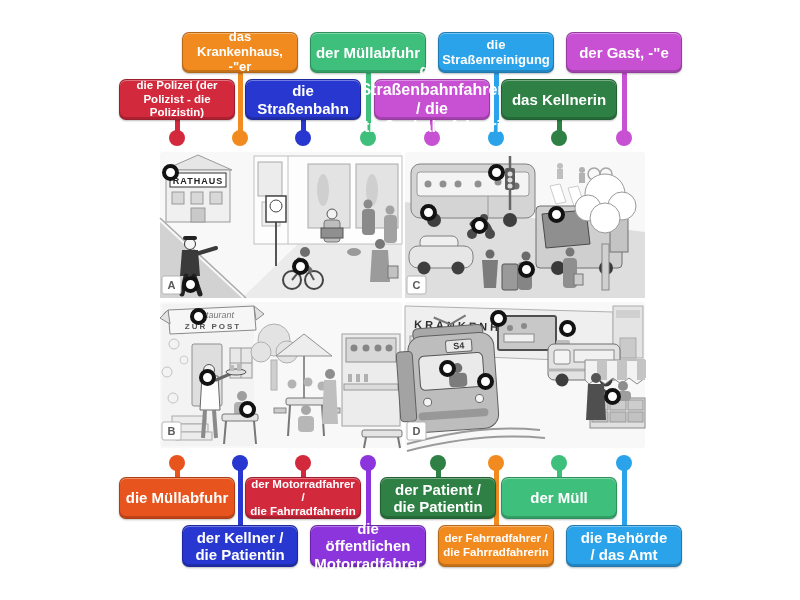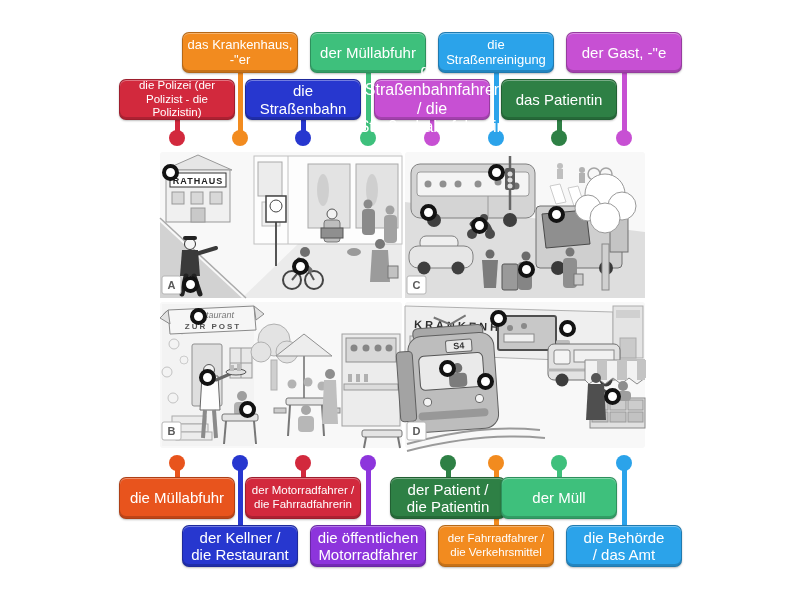--- a/index.html
+++ b/index.html
@@ -2,39 +2,39 @@
 <html><head>
 <meta charset="utf-8">
 <style>
   html,body{margin:0;padding:0;background:#fff;}
   .stage{position:relative;width:800px;height:600px;background:#fff;overflow:hidden;
          font-family:"Liberation Sans",sans-serif;}
   
   .lbl{position:absolute;width:116px;}
   .lbl .box{position:relative;z-index:3;box-sizing:border-box;width:100%;
     display:flex;align-items:center;justify-content:center;text-align:center;
-    background:var(--c,#999);color:#fff;font-weight:normal;white-space:pre-line;
+    background:var(--c,#999);color:#fff;font-weight:bold;white-space:pre-line;
     border:1px solid rgba(0,0,0,.25);border-radius:7px;padding:2px 3px;
     box-shadow:inset 0 1px 0 rgba(255,255,255,.35), inset 0 -2px 0 rgba(0,0,0,.18), 0 1px 2px rgba(0,0,0,.25);
     cursor:grab;}
   .lbl .stem{position:absolute;z-index:1;left:calc(50% - 2.5px);width:5px;border-radius:3px;background:var(--c,#999);}
   .lbl .pdot{position:absolute;z-index:2;left:calc(50% - 8px);width:16px;height:16px;border-radius:50%;background:var(--c,#999);}
   .tf .box,.tn .box{height:41px;}
   .bn .box,.bf .box{height:42px;}
   .tf .stem{top:34px;height:72px;}   .tf .pdot{top:98px;}
   .tn .stem{top:34px;height:25px;}   .tn .pdot{top:51px;}
   .bn .stem{top:-14px;height:22px;}  .bn .pdot{top:-22px;}
   .bf .stem{top:-62px;height:70px;}  .bf .pdot{top:-70px;}
   .pos-t1{left:119px;top:79px}  .pos-t2{left:182px;top:32px}
   .pos-t3{left:245px;top:79px}  .pos-t4{left:310px;top:32px}
   .pos-t5{left:374px;top:79px}  .pos-t6{left:438px;top:32px}
   .pos-t7{left:501px;top:79px}  .pos-t8{left:566px;top:32px}
   .pos-b1{left:119px;top:477px} .pos-b2{left:182px;top:525px}
   .pos-b3{left:245px;top:477px} .pos-b4{left:310px;top:525px}
-  .pos-b5{left:390px;top:477px} .pos-b6{left:438px;top:525px}
+  .pos-b5{left:380px;top:477px} .pos-b6{left:438px;top:525px}
   .pos-b7{left:501px;top:477px} .pos-b8{left:566px;top:525px}
   .fs-s{font-size:16px;line-height:1.18}
   .fs-sm{font-size:11.5px;line-height:1.18}
   .fs-m{font-size:13px;line-height:1.15}
   .fs-l{font-size:15px;line-height:1.16}
   
   .scene{position:absolute;left:158px;top:148px;width:488px;height:308px;}
   
   .adot{position:absolute;width:9px;height:9px;border:4px solid #121212;border-radius:50%;
         background:#fff;z-index:5;cursor:pointer;}
@@ -397,37 +397,37 @@
   </div>
   <div class="lbl tf pos-t6" style="--c: #2ba3ea;">
     <div class="stem"></div>
     <div class="pdot"></div>
     <div class="box fs-m">die
 Straßenreinigung</div>
   </div>
   <div class="lbl tn pos-t7" style="--c: #2e8045;">
     <div class="stem"></div>
     <div class="pdot"></div>
-    <div class="box fs-l">das Patientin</div>
+    <div class="box fs-l">das Kellnerin</div>
   </div>
   <div class="lbl tf pos-t8" style="--c: #c750d3;">
     <div class="stem"></div>
     <div class="pdot"></div>
     <div class="box fs-l">der Gast, -"e</div>
   </div>
   <div class="lbl bn pos-b1" style="--c: #e8541d;">
     <div class="stem"></div>
     <div class="pdot"></div>
     <div class="box fs-l">die Müllabfuhr</div>
   </div>
   <div class="lbl bf pos-b2" style="--c: #2737cf;">
     <div class="stem"></div>
     <div class="pdot"></div>
     <div class="box fs-l">der Kellner /
-die Restaurant</div>
+die Patientin</div>
   </div>
   <div class="lbl bn pos-b3" style="--c: #d2293d;">
     <div class="stem"></div>
     <div class="pdot"></div>
     <div class="box fs-sm">der Motorradfahrer /
 die Fahrradfahrerin</div>
   </div>
   <div class="lbl bf pos-b4" style="--c: #8d35dc;">
     <div class="stem"></div>
     <div class="pdot"></div>
@@ -437,21 +437,21 @@
   <div class="lbl bn pos-b5" style="--c: #2e8045;">
     <div class="stem"></div>
     <div class="pdot"></div>
     <div class="box fs-l">der Patient /
 die Patientin</div>
   </div>
   <div class="lbl bf pos-b6" style="--c: #f28b1f;">
     <div class="stem"></div>
     <div class="pdot"></div>
     <div class="box fs-sm">der Fahrradfahrer /
-die Verkehrsmittel</div>
+die Fahrradfahrerin</div>
   </div>
   <div class="lbl bn pos-b7" style="--c: #3ec07c;">
     <div class="stem"></div>
     <div class="pdot"></div>
     <div class="box fs-l">der Müll</div>
   </div>
   <div class="lbl bf pos-b8" style="--c: #2ba3ea;">
     <div class="stem"></div>
     <div class="pdot"></div>
     <div class="box fs-l">die Behörde

